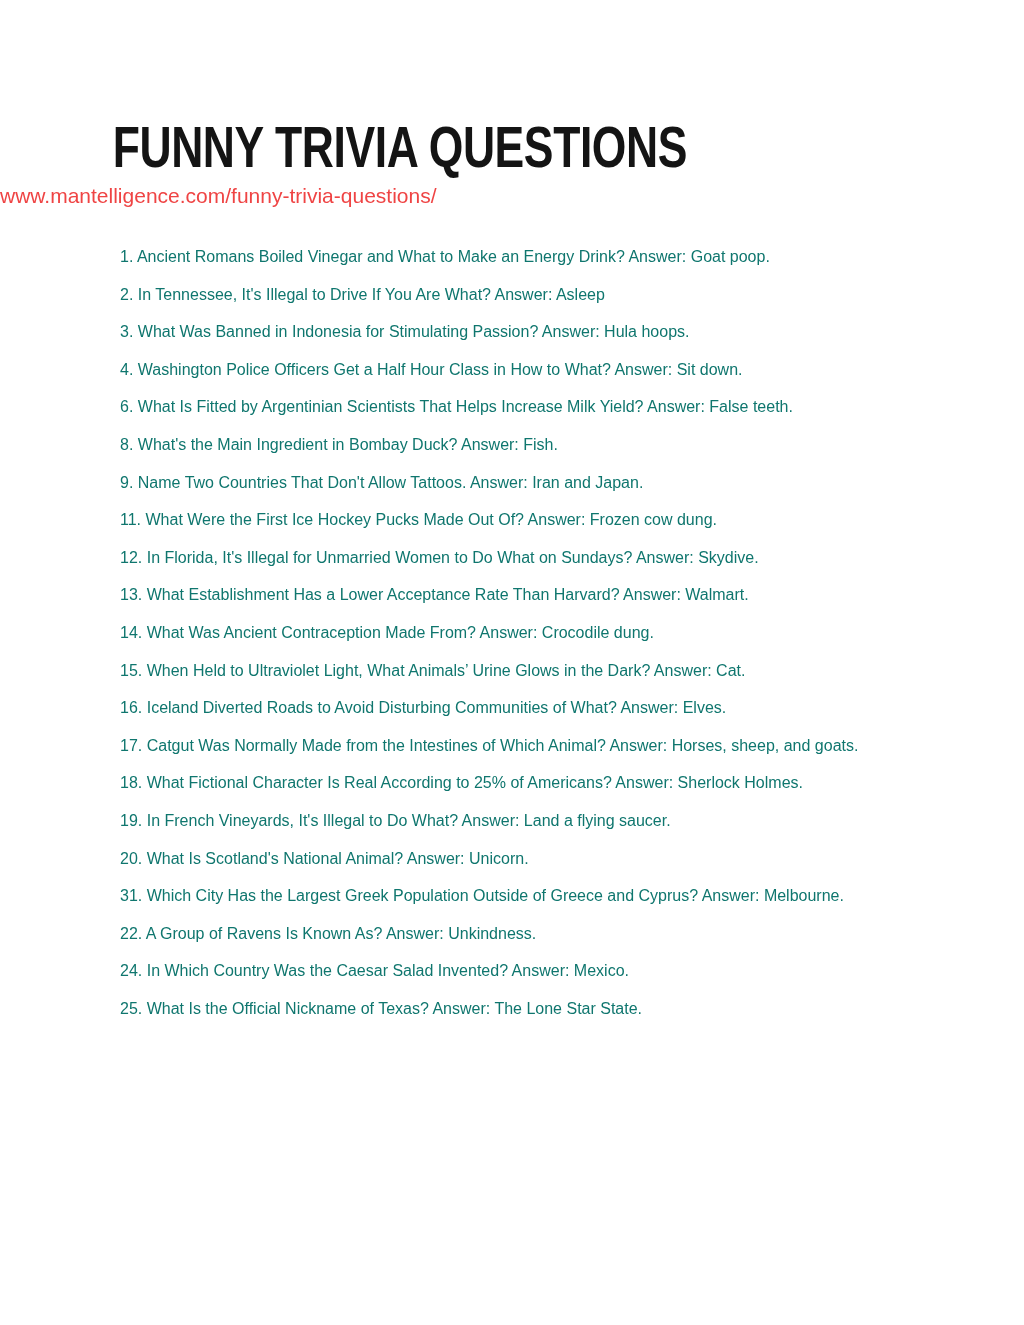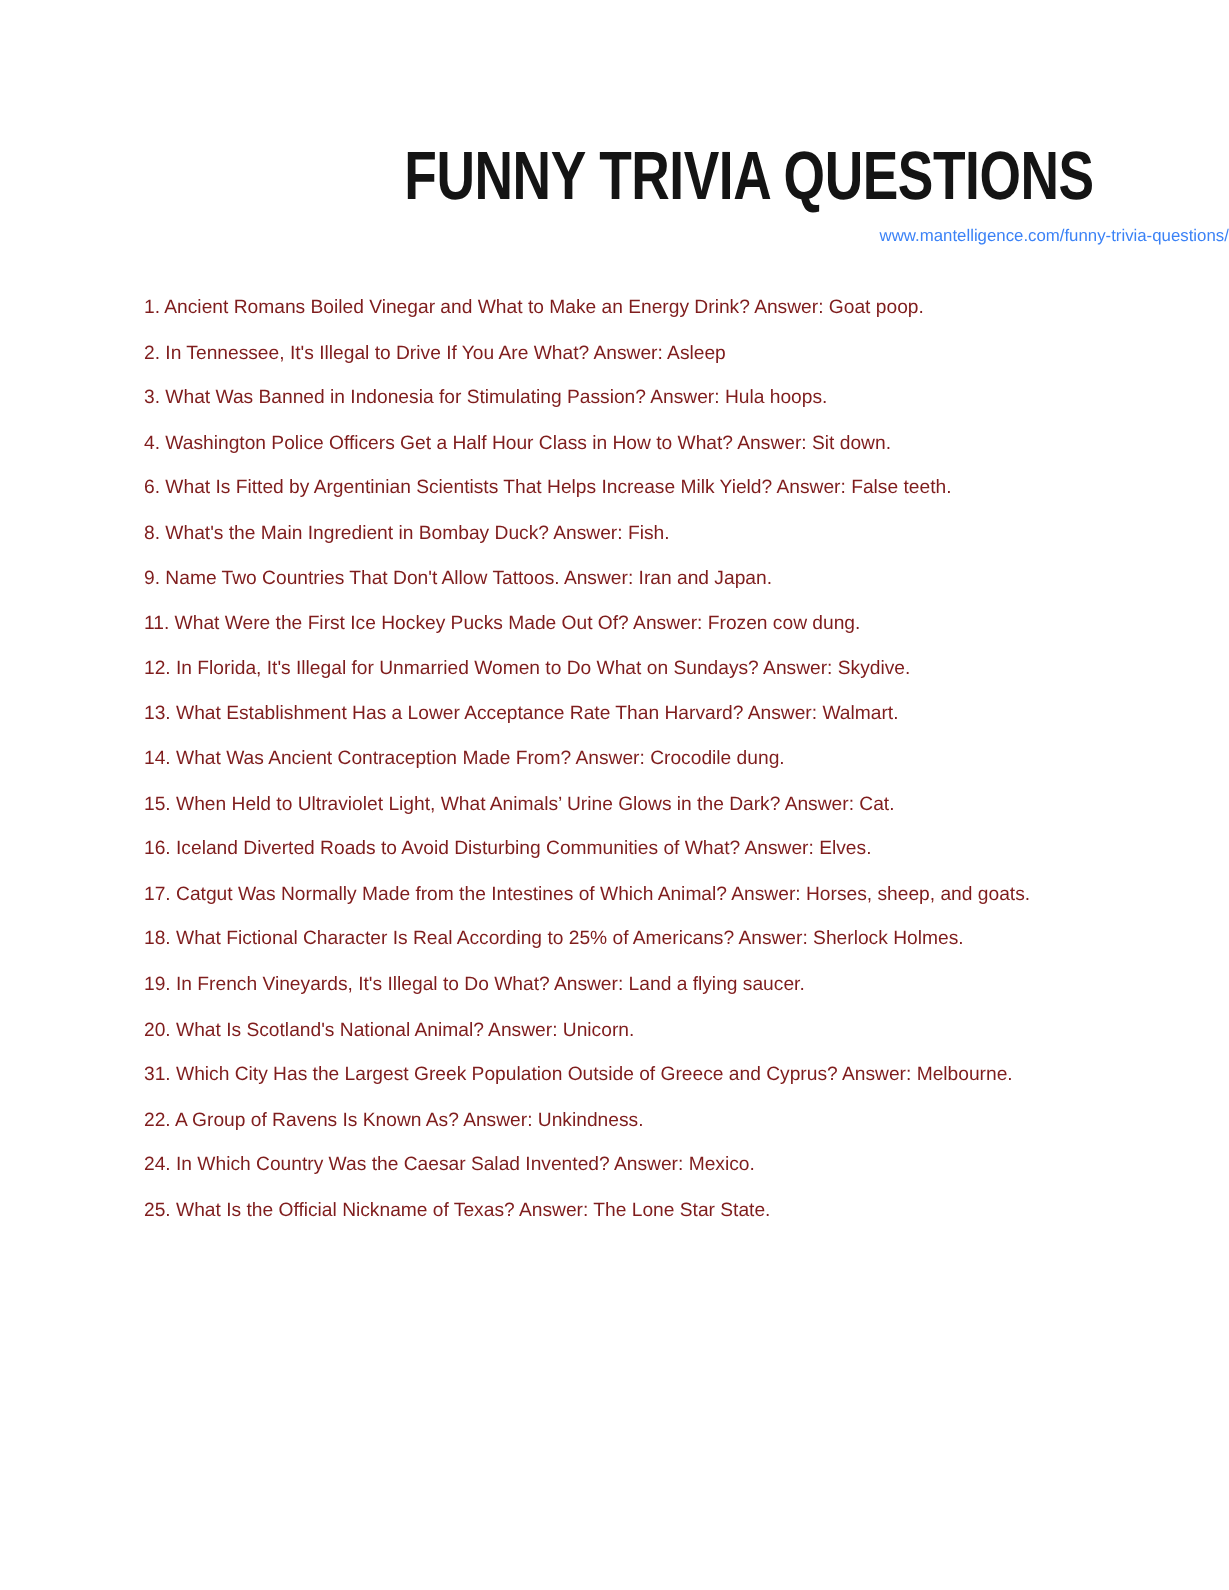--- a/index.html
+++ b/index.html
@@ -15,48 +15,48 @@
     overflow: hidden;
   }
   .page {
     width: 1024px;
     height: 1325px;
     background: #ffffff;
     box-sizing: border-box;
   }
   .doc-header {
     padding-top: 119px;
-    text-align: right;
+    text-align: left;
   }
   .doc-title {
     margin: 0;
     font-family: "Liberation Sans", sans-serif;
     font-size: 57px;
     font-weight: 700;
     line-height: 1;
     color: #141414;
     letter-spacing: -0.5px;
     transform: scaleX(0.78);
     transform-origin: 50% 50%;
     white-space: nowrap;
   }
   .doc-url {
     margin-top: 10px;
-    font-size: 14px;
+    font-size: 21px;
     line-height: 20px;
-    color: #3b82f6;
+    color: #ef4444;
   }
   .question-list {
     margin: 41px 60px 0 120px;
   }
   .q {
     margin: 0 0 17.6px 0;
     font-size: 16px;
     line-height: 20px;
-    color: #7f1d1d;
+    color: #0f766e;
     white-space: nowrap;
   }
 </style>
 </head>
 <body>
 
 <div class="page">
   <header class="doc-header">
     <h1 class="doc-title">FUNNY TRIVIA QUESTIONS</h1>
     <div class="doc-url">www.mantelligence.com/funny-trivia-questions/</div>

